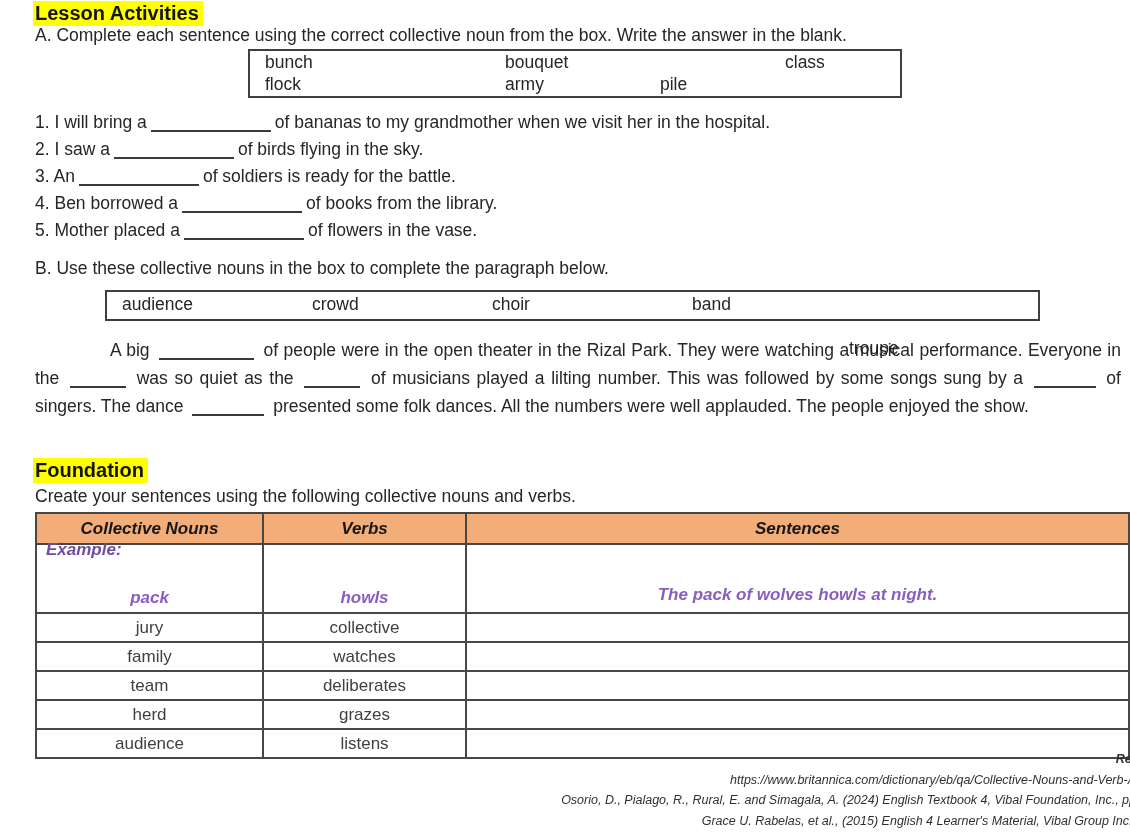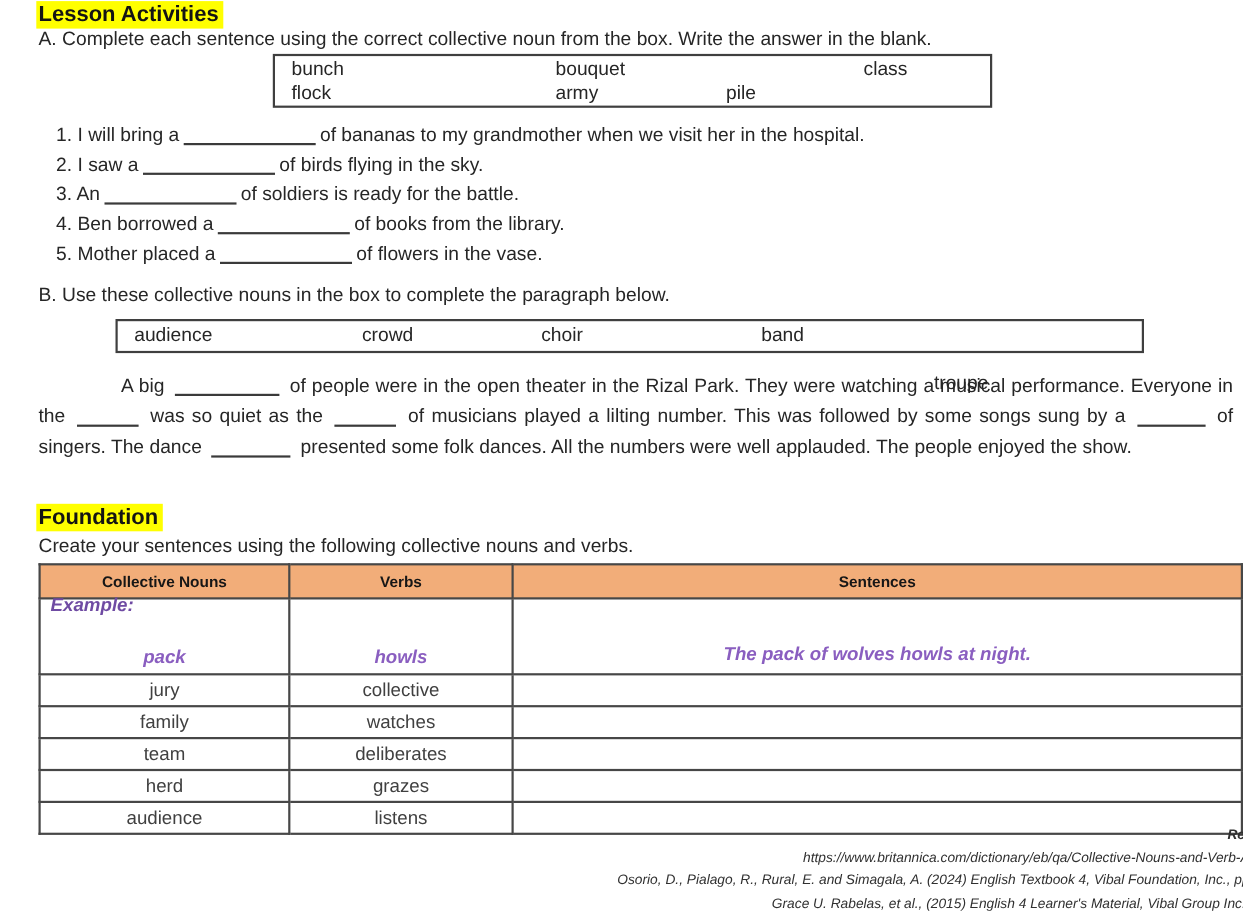--- a/index.html
+++ b/index.html
@@ -29,53 +29,53 @@
   }
   .boxa-row{position:absolute;left:0;right:0;height:22px;}
   #boxa-row1{top:1px;}
   #boxa-row2{top:23px;}
   .boxa-row span{position:absolute;white-space:nowrap;}
   #boxa-row1 span:nth-child(1),#boxa-row2 span:nth-child(1){left:15px;}
   #boxa-row1 span:nth-child(2),#boxa-row2 span:nth-child(2){left:255px;}
   #boxa-row1 span:nth-child(3){left:535px;}
   #boxa-row2 span:nth-child(3){left:410px;}
   #sentences{top:109px;left:35px;}
-  .sent{line-height:27px;white-space:nowrap;margin-left:16px;}
+  .sent{line-height:27px;white-space:nowrap;}
   .blank{
     display:inline-block;border-bottom:2px solid #3a3a3a;
     height:0.95em;vertical-align:-4px;margin:0 4px;
   }
   .sent .blank{width:120px;}
   #instr-b{top:258px;left:35px;white-space:nowrap;}
   #box-b{
     top:290px;left:105px;width:931px;height:27px;
     border:2px solid var(--line);
   }
   #box-b span{position:absolute;top:2px;white-space:nowrap;}
   #box-b span:nth-child(1){left:15px;}
-  #box-b span:nth-child(2){left:222px;}
+  #box-b span:nth-child(2){left:205px;}
   #box-b span:nth-child(3){left:385px;}
   #box-b span:nth-child(4){left:585px;}
   #box-b span:nth-child(5){left:742px;margin-top:44px;}
   #para{
     top:336px;left:35px;width:1086px;text-align:justify;
     text-indent:75px;line-height:28px;
   }
   #eval-title{top:458px;left:33px;}
   #create-line{top:486px;left:35px;white-space:nowrap;}
   #eval-table{
     top:512px;left:35px;width:1095px;border-collapse:collapse;
     table-layout:fixed;font-size:17px;
   }
   #eval-table th,#eval-table td{
     border:2px solid #474747;padding:0;
   }
   #eval-table th{
-    background:var(--table-header-bg);height:29px;font-size:14px;
-    font-weight:bold;color:#161616;text-align:center;
+    background:var(--table-header-bg);height:29px;font-size:17px;
+    font-weight:bold;color:#161616;text-align:center;font-style:italic;
   }
   tr.data-row{height:29px;}
   tr.data-row td{text-align:center;vertical-align:middle;color:#404040;}
   #example-row{height:69px;}
   #example-row td{vertical-align:bottom;}
   .ex-label{
     font-style:italic;font-weight:bold;color:var(--purple-dark);
     text-align:left;padding:3px 0 0 9px;position:absolute;margin-top:-51px;
   }
   .ex-cell{position:relative;}

